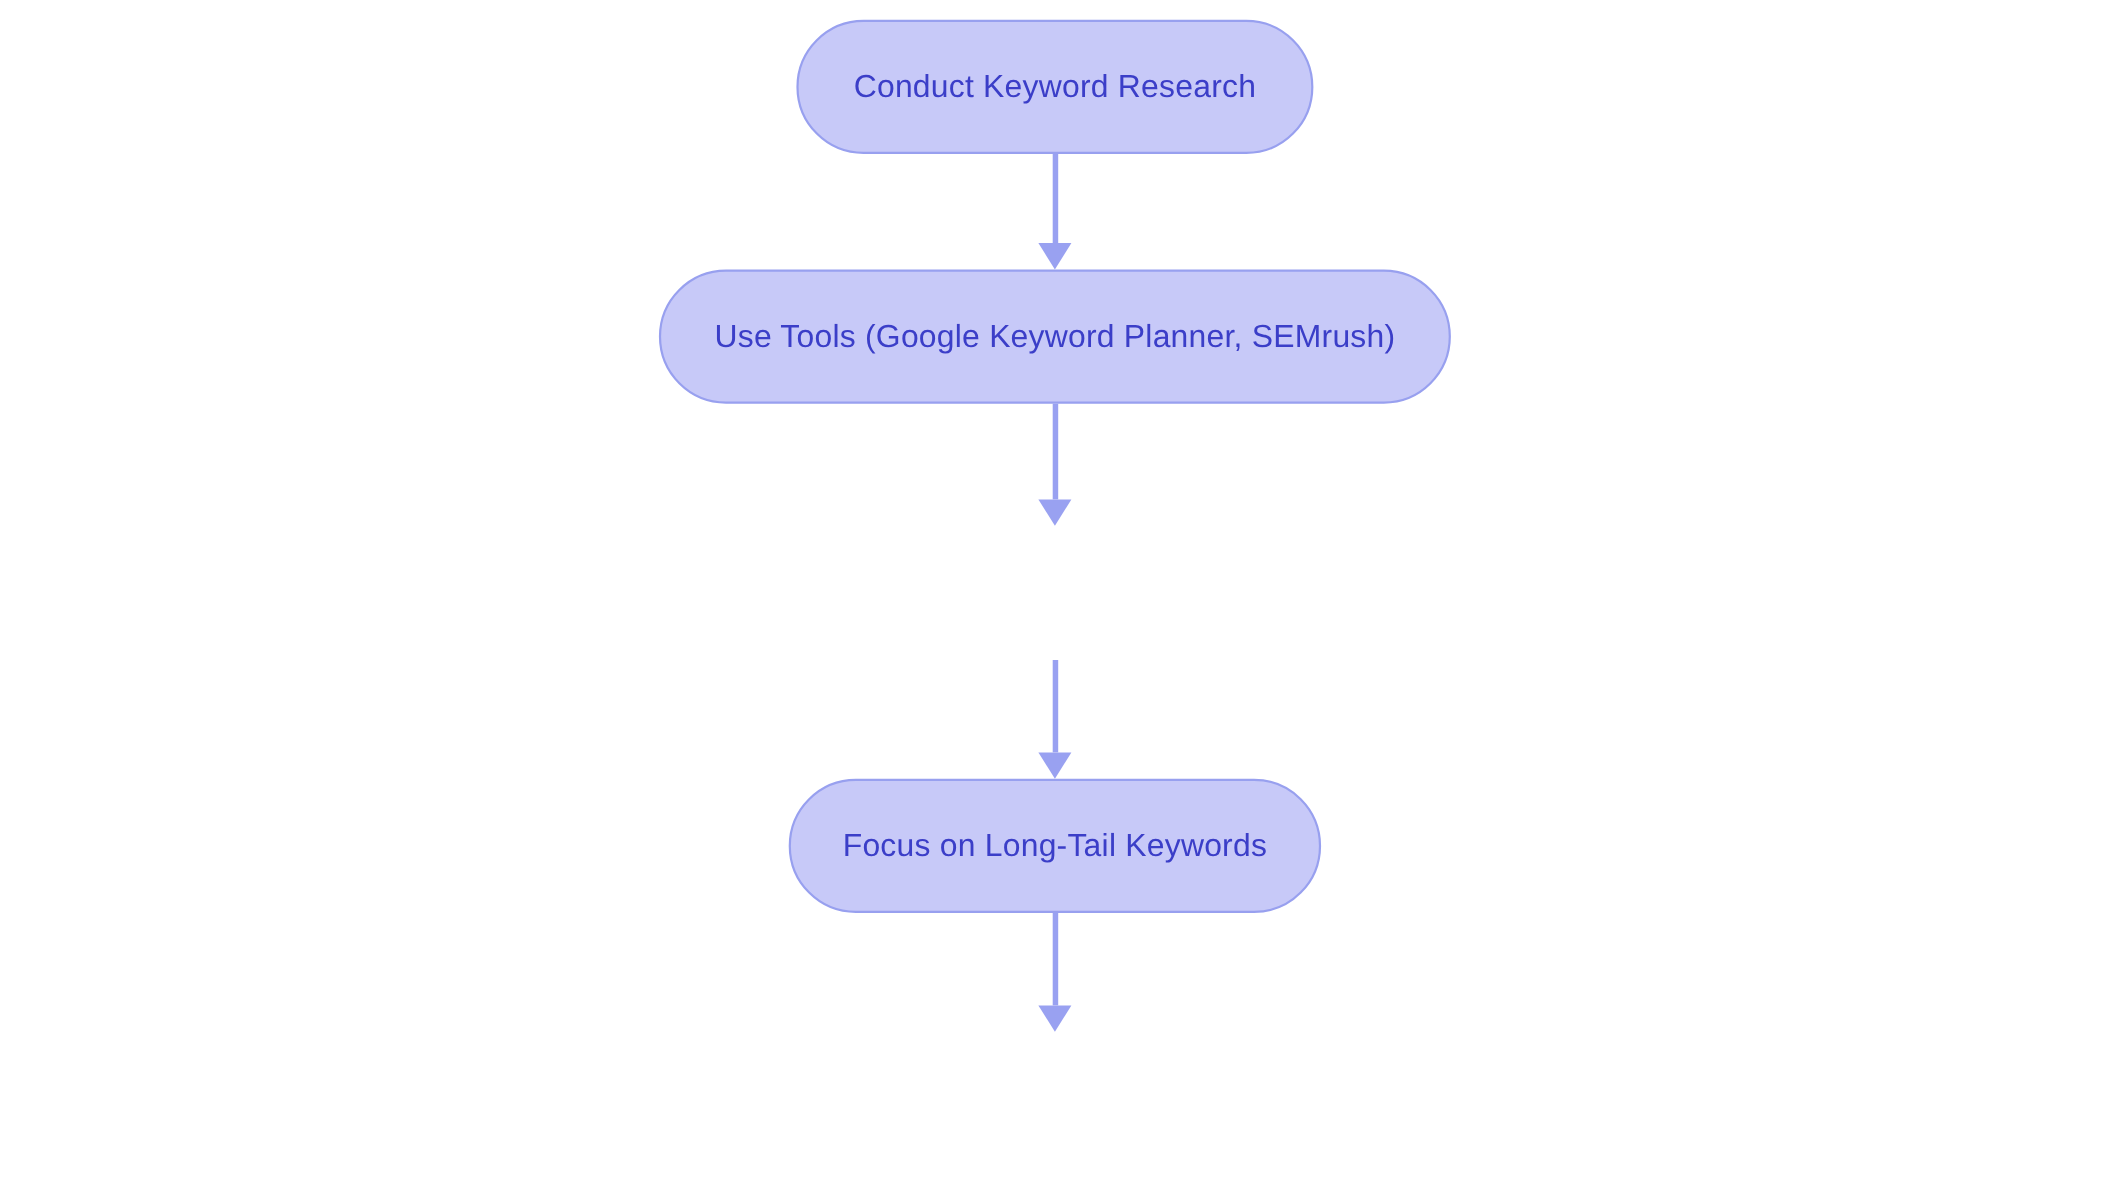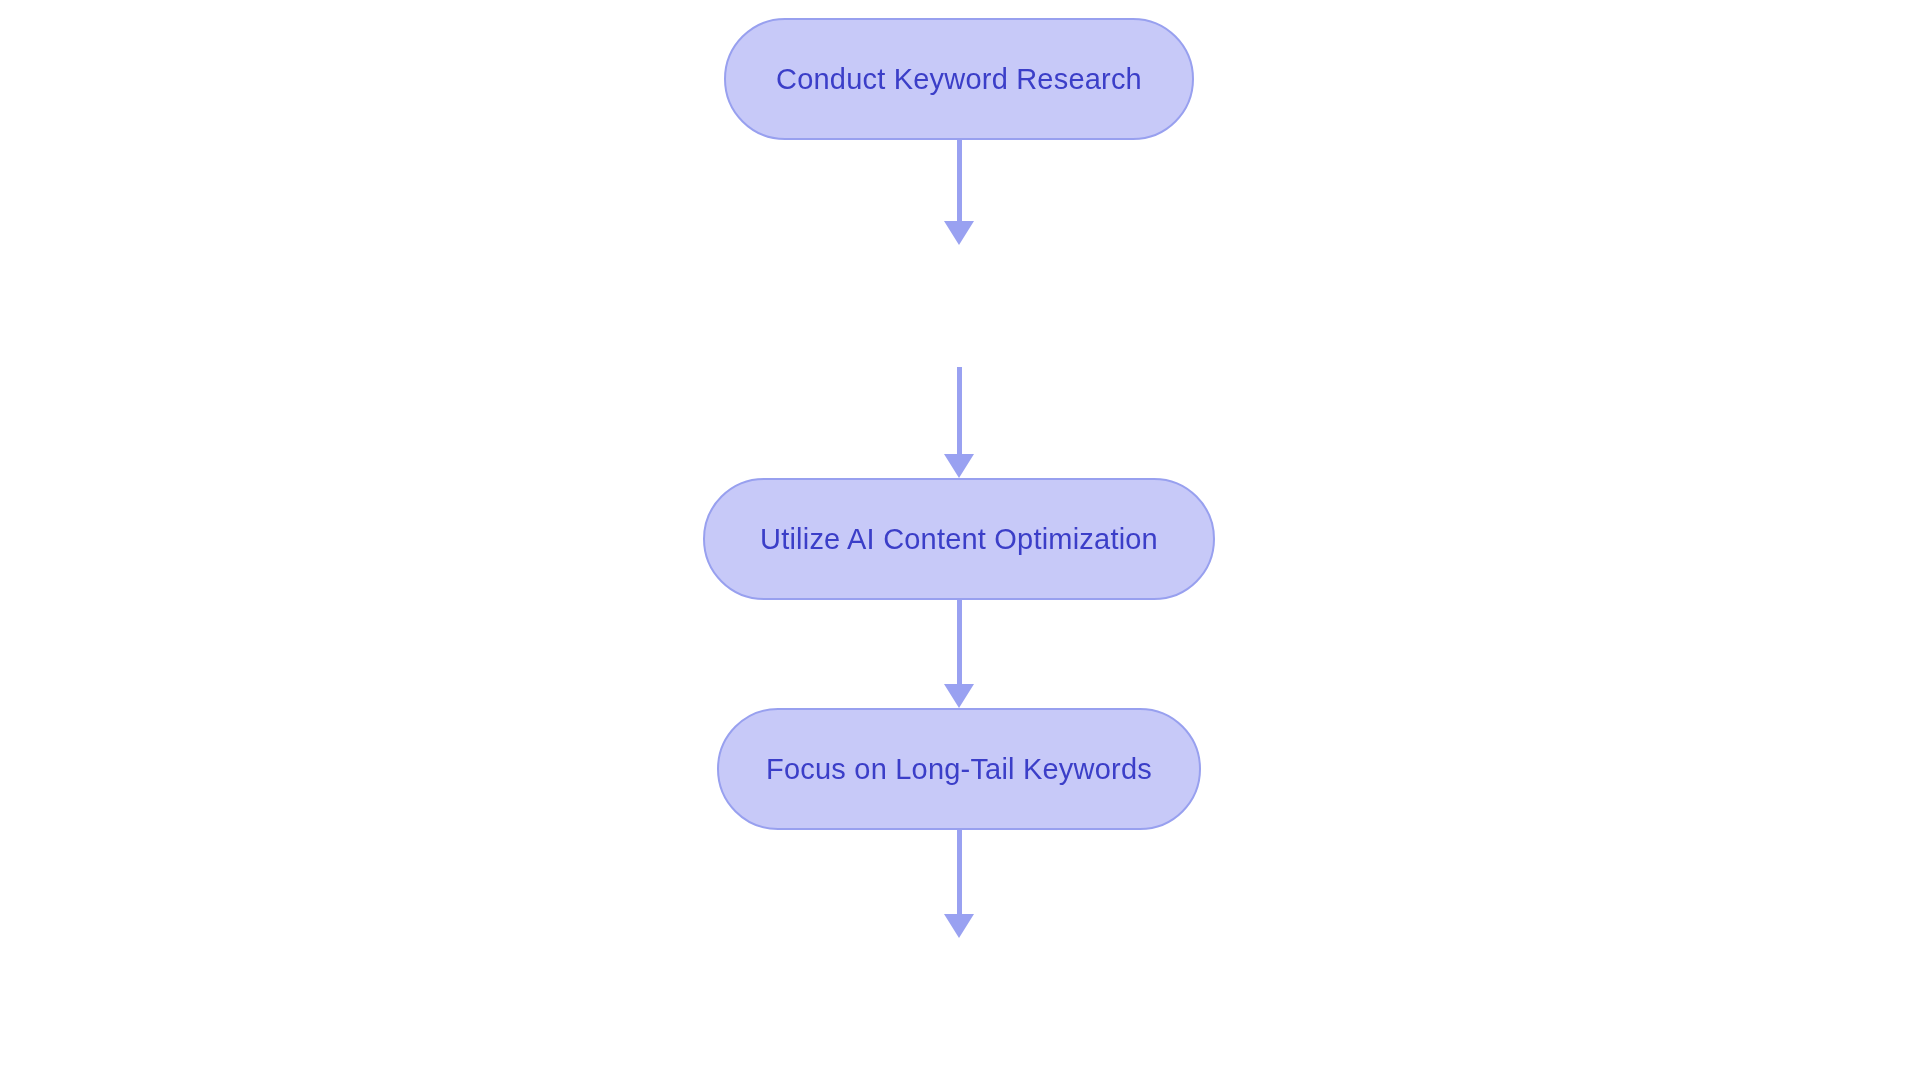--- a/index.html
+++ b/index.html
@@ -73,29 +73,29 @@
 
   <div class="flow-node n0">
     <span>Conduct Keyword Research</span>
   </div>
 
   <div class="flow-arrow a0">
     <div class="arrow-line"></div>
     <div class="arrow-head"></div>
   </div>
 
+  <div class="flow-node n1">
+    <span>Use Tools (Google Keyword Planner, SEMrush)</span>
+  </div>
 
   <div class="flow-arrow a1">
     <div class="arrow-line"></div>
     <div class="arrow-head"></div>
   </div>
 
-  <div class="flow-node n2">
-    <span>Utilize AI Content Optimization</span>
-  </div>
 
   <div class="flow-arrow a2">
     <div class="arrow-line"></div>
     <div class="arrow-head"></div>
   </div>
 
   <div class="flow-node n3">
     <span>Focus on Long-Tail Keywords</span>
   </div>
 

